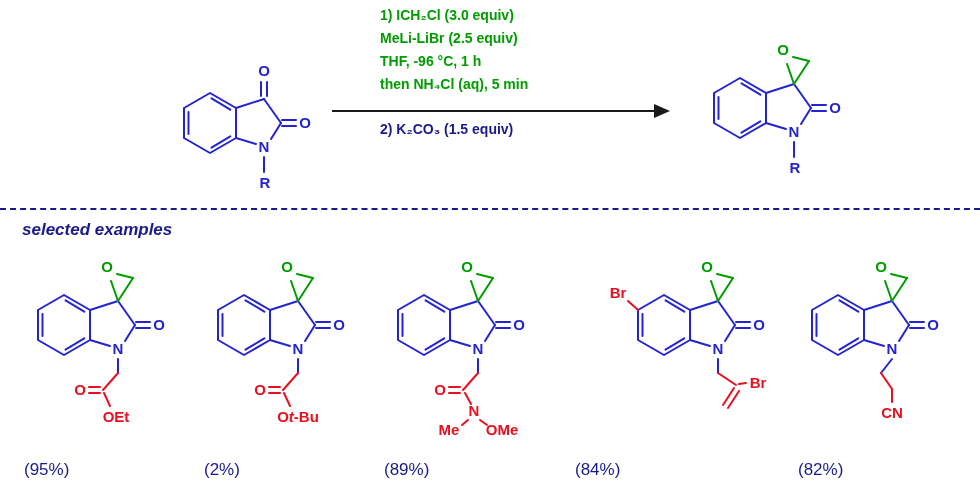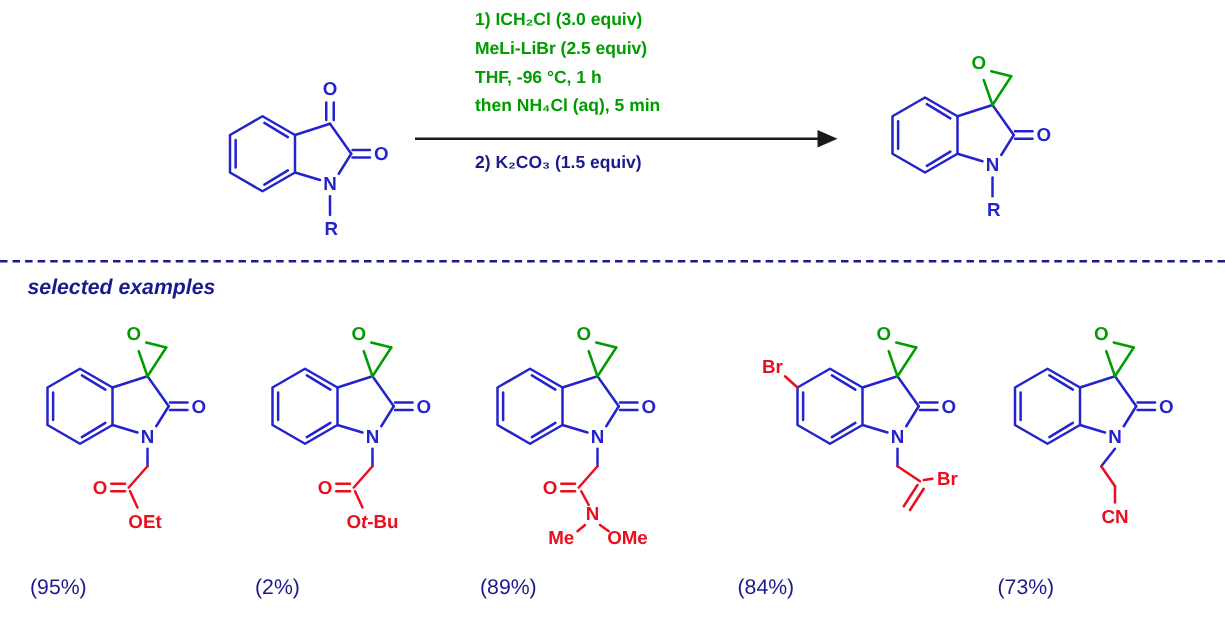--- a/index.html
+++ b/index.html
@@ -296,16 +296,16 @@
       <line class="bond b-blue" x1="94" y1="127" x2="83" y2="141"></line>
       <line class="bond b-red" x1="83" y1="141" x2="94" y2="157"></line>
       <line class="bond b-red" x1="94" y1="157" x2="94" y2="170"></line>
       <text class="atom a-red" x="94" y="186">CN</text>
     </g>
   </svg>
 
   <div class="yield" style="left:24px;  width:160px;">(95%)</div>
   <div class="yield" style="left:204px; width:160px;">(2%)</div>
   <div class="yield" style="left:384px; width:160px;">(89%)</div>
-  <div class="yield" style="left:590px; width:200px;">(84%)</div>
-  <div class="yield" style="left:798px; width:160px;">(73%)</div>
+  <div class="yield" style="left:575px; width:200px;">(84%)</div>
+  <div class="yield" style="left:798px; width:160px;">(82%)</div>
 
 </div>
 
 </body></html>

